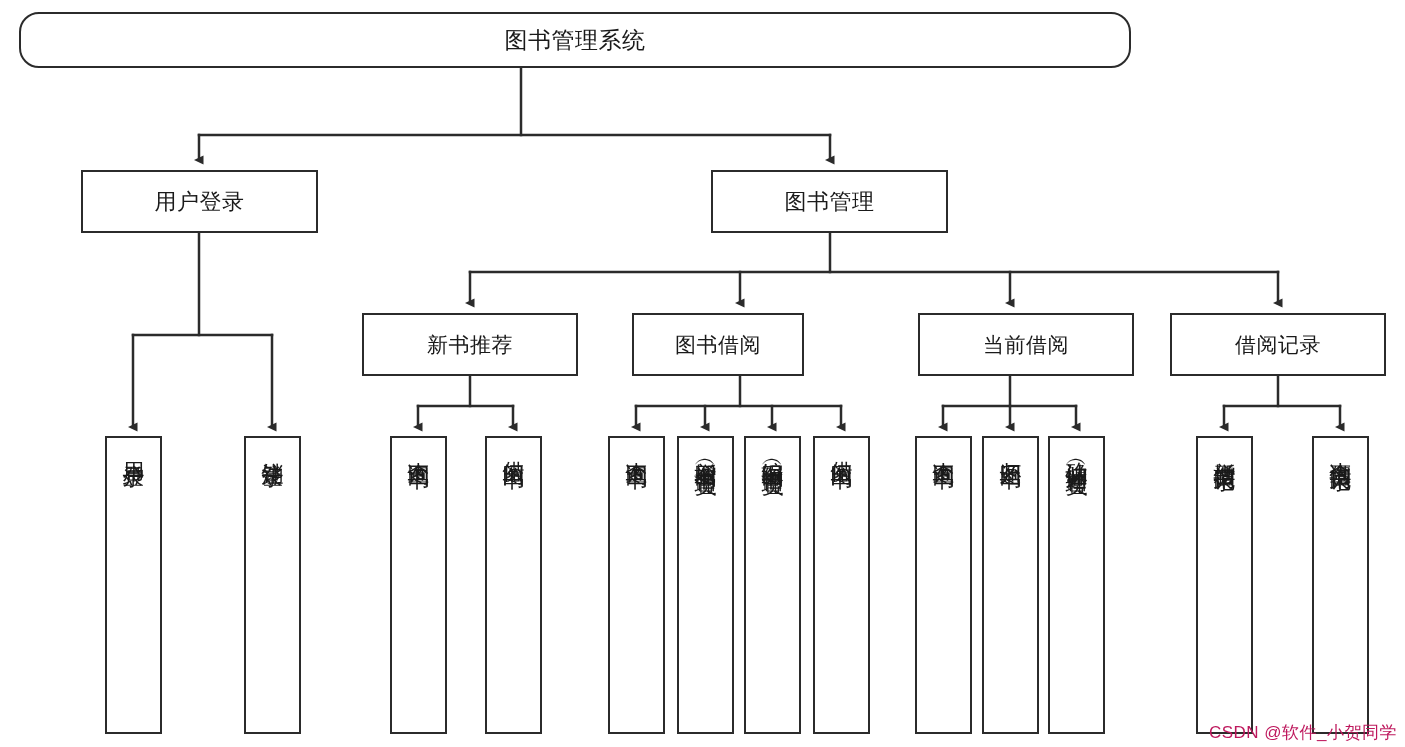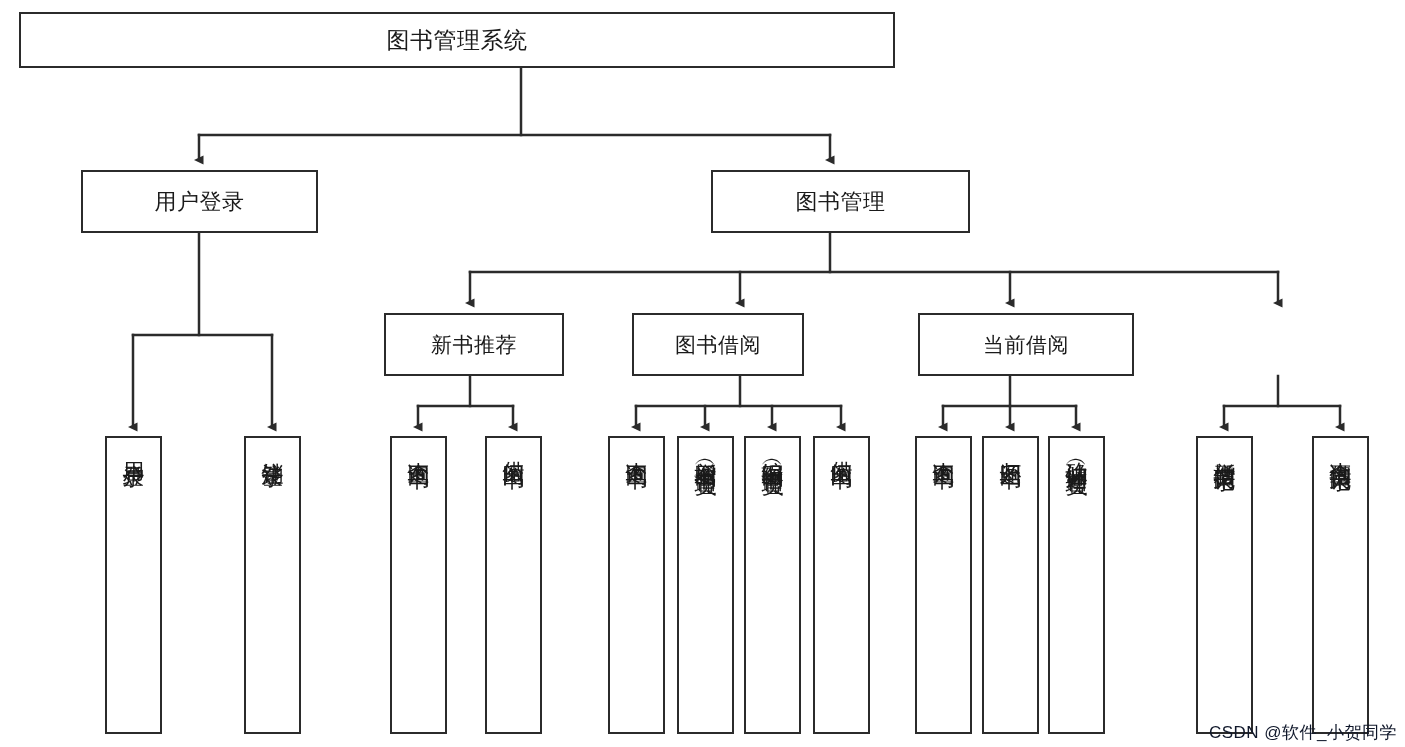--- a/index.html
+++ b/index.html
@@ -57,21 +57,21 @@
     font-size: 22px;
     line-height: 1.08;
     letter-spacing: 2px;
     white-space: nowrap;
   }
   .watermark {
     position: absolute;
     right: 8px;
     bottom: 3px;
     font-size: 17px;
-    color: #0f172a;
+    color: #be185d;
     letter-spacing: 0.5px;
     z-index: 5;
     white-space: nowrap;
   }
 </style>
 </head>
 <body>
 
 <div id="canvas">
 
@@ -118,40 +118,43 @@
       <path d="M1010,406 L1010,427" marker-end="url(#arrow)"></path>
       <path d="M1076,406 L1076,427" marker-end="url(#arrow)"></path>
 
       <path d="M1278,376 L1278,406"></path>
       <path d="M1224,406 L1340,406"></path>
       <path d="M1224,406 L1224,427" marker-end="url(#arrow)"></path>
       <path d="M1340,406 L1340,427" marker-end="url(#arrow)"></path>
     </g>
   </svg>
 
-  <div class="node root" style="left:19px; top:12px; width:876px; height:56px;">
+  <div class="node root" style="left:19px; top:12px; width:1112px; height:56px;border-radius:20px;">
     <span class="lbl">图书管理系统</span>
   </div>
 
   <div class="node l2" style="left:81px; top:170px; width:237px; height:63px;">
     <span class="lbl">用户登录</span>
   </div>
-  <div class="node l2" style="left:711px; top:170px; width:259px; height:63px;">
+  <div class="node l2" style="left:711px; top:170px; width:237px; height:63px;">
     <span class="lbl">图书管理</span>
   </div>
 
-  <div class="node l3" style="left:384px; top:313px; width:180px; height:63px;">
+  <div class="node l3" style="left:362px; top:313px; width:216px; height:63px;">
     <span class="lbl">新书推荐</span>
   </div>
   <div class="node l3" style="left:632px; top:313px; width:172px; height:63px;">
     <span class="lbl">图书借阅</span>
   </div>
   <div class="node l3" style="left:902px; top:313px; width:216px; height:63px;margin-left:16px;">
     <span class="lbl">当前借阅</span>
   </div>
+  <div class="node l3" style="left:1170px; top:313px; width:216px; height:63px;">
+    <span class="lbl">借阅记录</span>
+  </div>
 
   <div class="node leaf" style="left:105px; top:436px; width:57px; height:298px;">
     <span class="lbl">用户登录</span>
   </div>
   <div class="node leaf" style="left:244px; top:436px; width:57px; height:298px;">
     <span class="lbl">注销登录</span>
   </div>
 
   <div class="node leaf" style="left:390px; top:436px; width:57px; height:298px;">
     <span class="lbl">查询图书</span>

